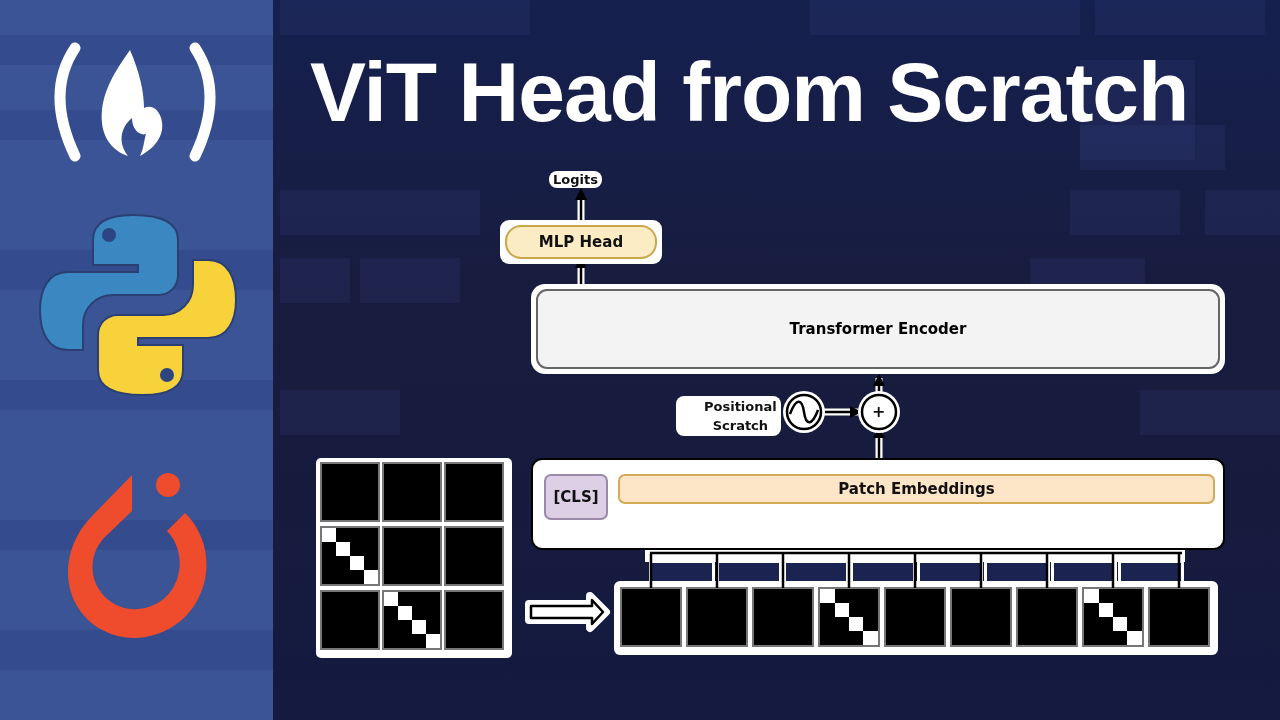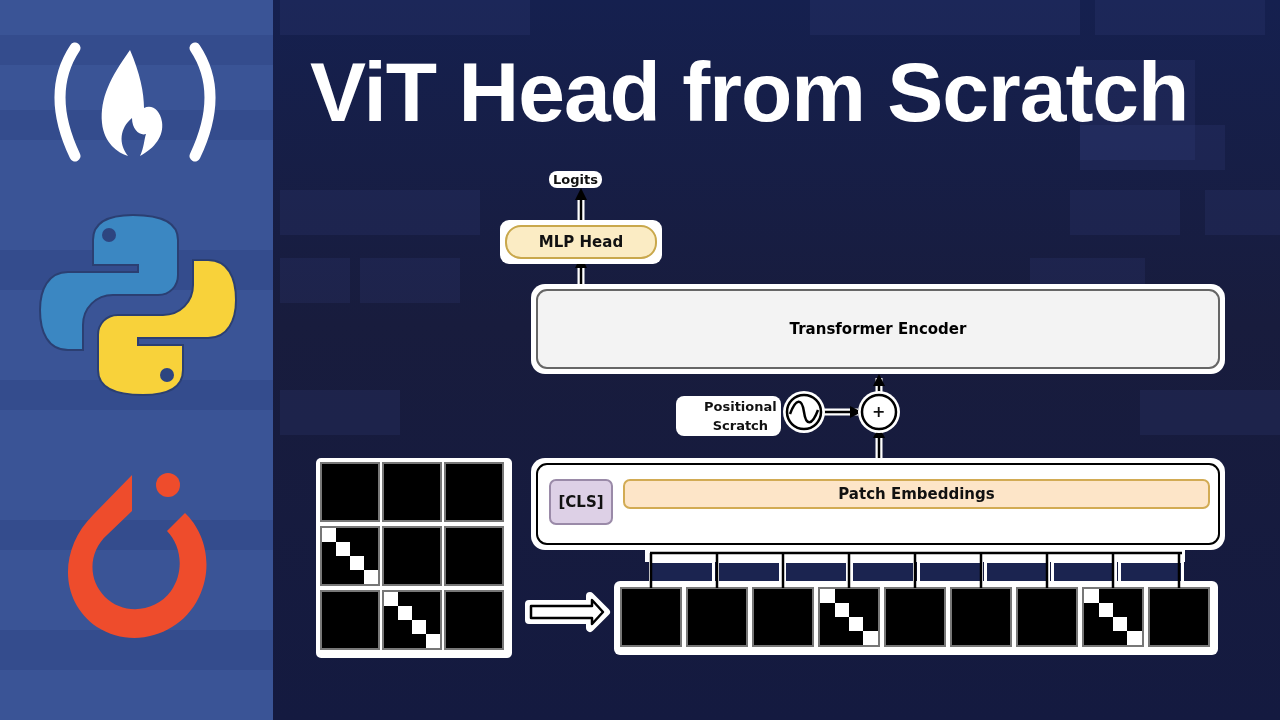--- a/index.html
+++ b/index.html
@@ -119,21 +119,21 @@
     <span class="lbl" style="position:static;font-size:15px;color:#000000;">Transformer Encoder</span>
   </div>
 </div>
 
 <div class="lbl halo" style="left:676px;top:396px;font-size:13px;line-height:19px;text-align:center;padding-left:28px;">
   <div>Positional</div>
   <div>Scratch</div>
 </div>
 <div class="lbl" style="left:872px;top:402px;font-size:16px;">+</div>
 
-<div class="box" style="left:531px;top:458px;width:694px;height:92px;background:#fff;border-radius:14px;padding:5px;">
+<div class="box" style="left:531px;top:458px;width:694px;height:92px;background:#fff;border-radius:14px;">
   <div style="width:100%;height:100%;box-sizing:border-box;border:2.5px solid #000;border-radius:11px;position:relative;">
     <div style="position:absolute;left:11px;top:14px;width:64px;height:46px;background:#ddd0e6;border:2px solid #9a8aa8;border-radius:7px;box-sizing:border-box;display:flex;align-items:center;justify-content:center;">
       <span class="lbl" style="position:static;font-size:15px;">[CLS]</span>
     </div>
     <div style="position:absolute;left:85px;top:14px;right:8px;height:30px;background:#fde5c8;border:2px solid #d2ab54;border-radius:7px;box-sizing:border-box;display:flex;align-items:center;justify-content:center;">
       <span class="lbl" style="position:static;font-size:15px;">Patch Embeddings</span>
     </div>
   </div>
 </div>
 

